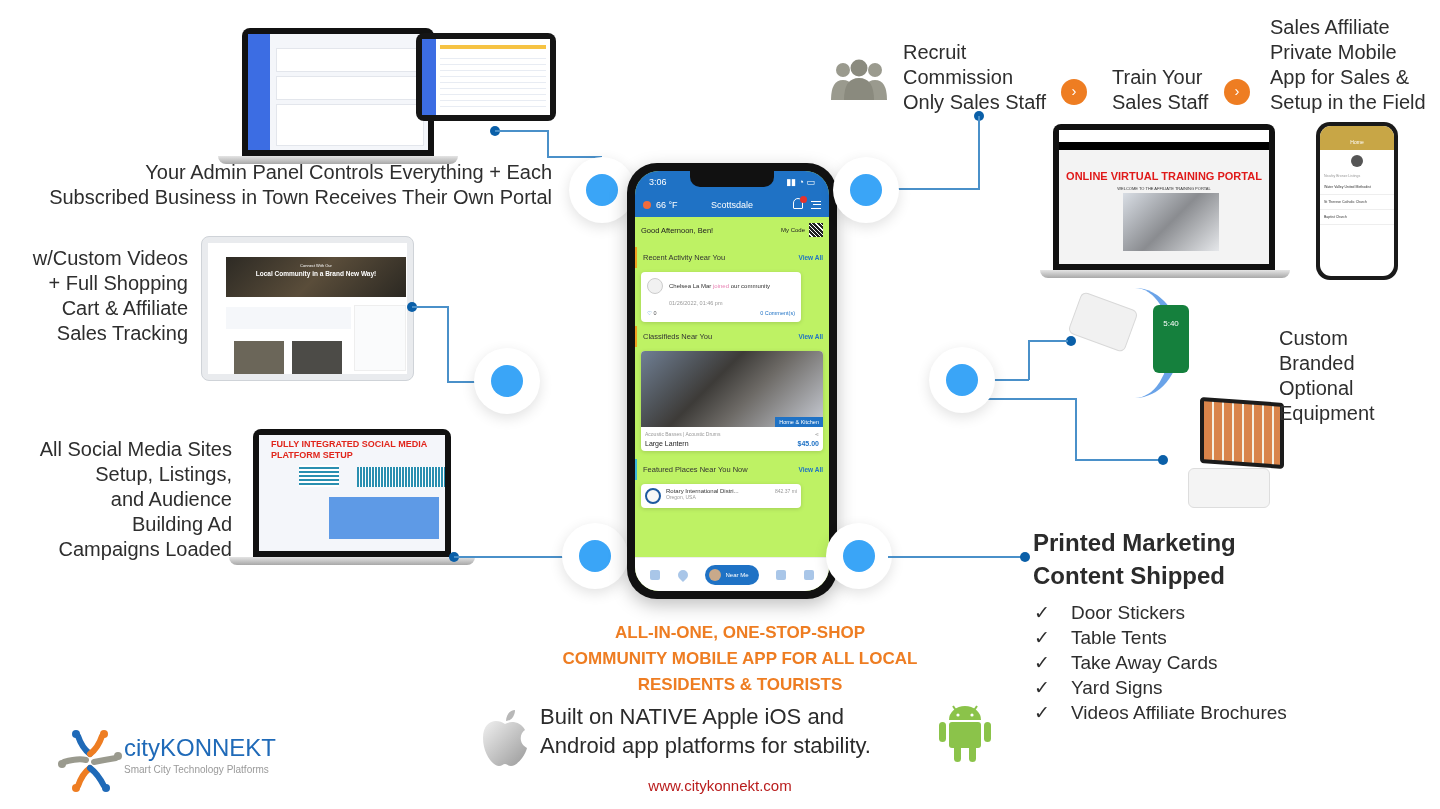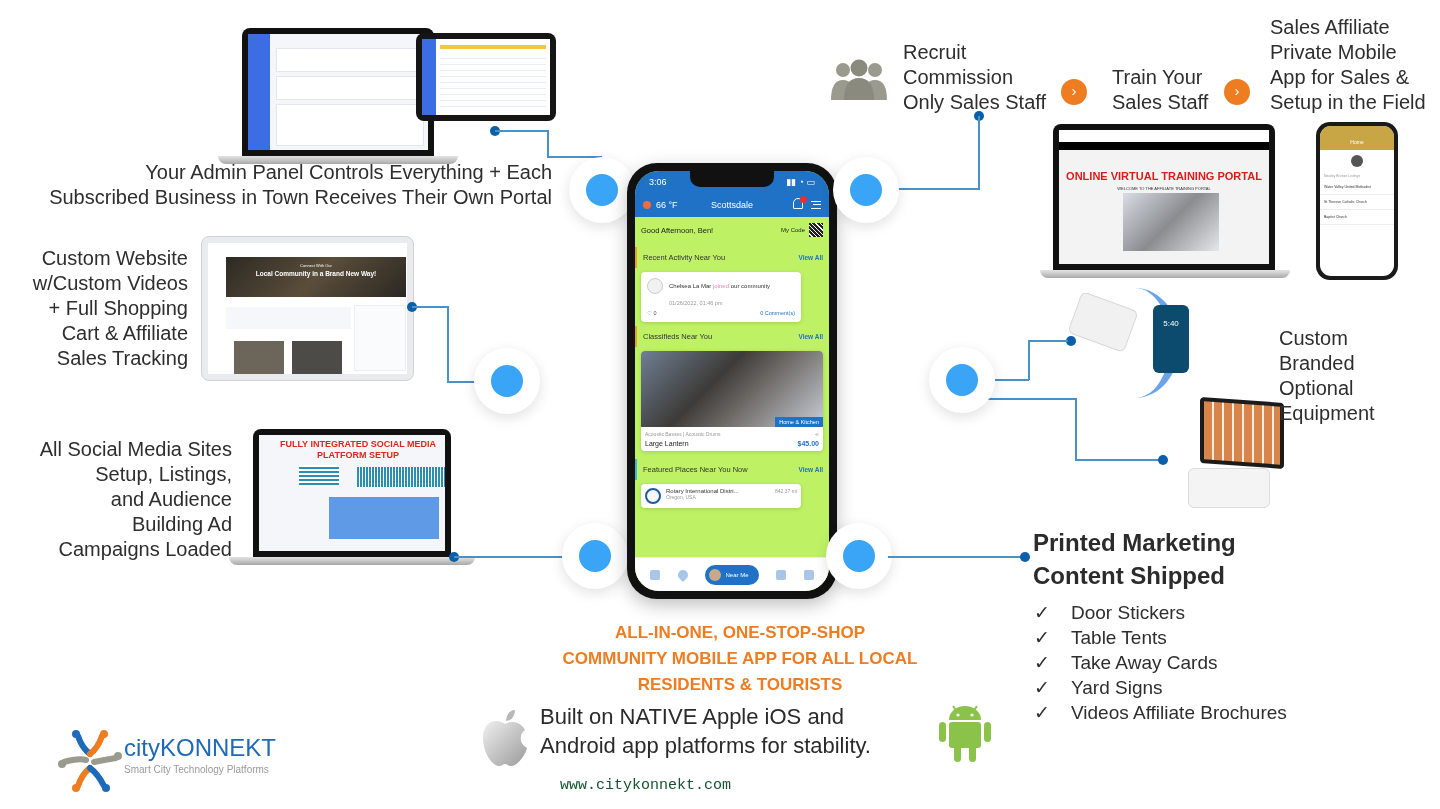--- a/index.html
+++ b/index.html
@@ -43,21 +43,21 @@
   .lantern .tag { position: absolute; right: 0; bottom: 0; background: #1f72c5; color: #fff; font-size: 5.5px; padding: 2px 4px; }
   .ph-nav { position: absolute; left: 0; right: 0; bottom: 0; height: 34px; background: #fff; border-top: 1px solid #eee; display: flex; align-items: center; justify-content: space-around; padding: 0 6px; }
   .ph-nav .ic { width: 10px; height: 10px; background: #a9c6e8; border-radius: 2px; }
   .ph-nav .near { background: #1f72c5; color: #fff; font-size: 6px; border-radius: 12px; padding: 4px 10px 4px 4px; display: flex; align-items: center; gap: 4px; }
   .ph-nav .near .av { width: 12px; height: 12px; border-radius: 50%; background: #c9a98a; }
 
   .arrow-circle { position: absolute; width: 26px; height: 26px; border-radius: 50%; background: #ee7d22; color: #fff; font-size: 15px; line-height: 24px; text-align: center; }
 
   .tagline { position: absolute; left: 470px; top: 620px; width: 540px; text-align: center; color: #ee7d22; font-weight: bold; font-size: 17px; line-height: 26px; }
   .native { position: absolute; left: 540px; top: 702px; width: 400px; text-align: left; font-size: 22px; line-height: 29px; color: #2b2b2b; }
-  .url { position: absolute; left: 560px; top: 777px; width: 320px; text-align: left; font-size: 15px; color: #14532d; font-family: Liberation Mono, monospace; }
+  .url { position: absolute; left: 560px; top: 777px; width: 320px; text-align: center; font-size: 15px; color: #b91c1c; }
 
   .print-title { position: absolute; left: 1033px; top: 526px; font-size: 24px; font-weight: bold; line-height: 33px; color: #2b2b2b; }
   .print-list { position: absolute; left: 1034px; top: 600px; font-size: 19px; line-height: 25px; color: #2e2e2e; list-style: none; }
   .print-list li { display: flex; }
   .print-list .chk { width: 37px; }
 
   .logo-text { position: absolute; left: 124px; top: 734px; font-size: 24px; color: #1f6ab8; }
   .logo-sub { position: absolute; left: 124px; top: 764px; font-size: 10px; color: #9a9a9a; }
 </style>
 </head>
@@ -84,21 +84,20 @@
 <div class="line" style="left:547px;top:130px;width:2px;height:27px;"></div>
 <div class="line" style="left:547px;top:156px;width:55px;height:2px;"></div>
 
 <div class="caption right abs" style="left:0;top:160px;width:552px;">
   <div>Your Admin Panel Controls Everything + Each</div>
   <div>Subscribed Business in Town Receives Their Own Portal</div>
 </div>
 <div class="hub" style="left:569px;top:157px;"></div>
 
 <div class="caption right abs" style="left:0;top:246px;width:188px;">
-  <div>Custom Website</div>
   <div>w/Custom Videos</div>
   <div>+ Full Shopping</div>
   <div>Cart &amp; Affiliate</div>
   <div>Sales Tracking</div>
 </div>
 <div class="tablet" style="left:201px;top:236px;width:213px;height:145px;background:#e9ebee;border:1px solid #cfd3d8;">
   <div class="scr">
     <div style="position:absolute;left:18px;top:14px;width:180px;height:40px;background:linear-gradient(135deg,#2d2a24,#5a4d3a,#2b2822);color:#fff;text-align:center;">
       <div style="font-size:4px;margin-top:6px;">Connect With Our</div>
       <div style="font-size:6.5px;font-weight:bold;margin-top:2px;">Local Community in a Brand New Way!</div>
@@ -117,21 +116,21 @@
 
 <div class="caption right abs" style="left:0;top:437px;width:232px;">
   <div>All Social Media Sites</div>
   <div>Setup, Listings,</div>
   <div>and Audience</div>
   <div>Building Ad</div>
   <div>Campaigns Loaded</div>
 </div>
 <div class="laptop-screen" style="left:253px;top:429px;width:198px;height:128px;">
   <div class="scr">
-    <div style="position:absolute;left:0;right:0;top:4px;text-align:center;color:#e1261c;font-weight:bold;font-size:9px;line-height:11px;padding-left:12px;">
+    <div style="position:absolute;left:0;right:0;top:4px;text-align:left;color:#e1261c;font-weight:bold;font-size:9px;line-height:11px;padding-left:12px;">
       <div>FULLY INTEGRATED SOCIAL MEDIA</div>
       <div>PLATFORM SETUP</div>
     </div>
     <div style="position:absolute;left:40px;top:30px;width:40px;height:22px;background:repeating-linear-gradient(#fff 0 2px,#2a8fb0 2px 4px);"></div>
     <div style="position:absolute;left:98px;top:32px;width:88px;height:20px;background:repeating-linear-gradient(90deg,#2a8fb0 0 2px,#fff 2px 3px);"></div>
     <div style="position:absolute;left:70px;top:62px;width:110px;height:42px;background:#5e9ae6;"></div>
   </div>
 </div>
 <div class="laptop-base" style="left:229px;top:557px;width:246px;"></div>
 <div class="dot" style="left:449px;top:552px;"></div>
@@ -275,21 +274,21 @@
     <div style="width:12px;height:12px;border-radius:50%;background:#555;margin:5px auto;"></div>
     <div style="font-size:3.5px;color:#999;padding:2px 4px;">Nearby Bronze Listings</div>
     <div style="font-size:3.5px;color:#333;padding:5px 4px;border-bottom:1px solid #eee;">Water Valley United Methodist</div>
     <div style="font-size:3.5px;color:#333;padding:5px 4px;border-bottom:1px solid #eee;">St Therese Catholic Church</div>
     <div style="font-size:3.5px;color:#333;padding:5px 4px;border-bottom:1px solid #eee;">Baptist Church</div>
   </div>
 </div>
 
 <div class="abs" style="left:1073px;top:300px;width:60px;height:44px;background:#f1f1f1;border:1px solid #d8d8d8;border-radius:6px;transform:rotate(20deg);"></div>
 <div class="abs" style="left:1090px;top:288px;width:90px;height:110px;border-right:10px solid #6aa3e8;border-radius:50%;"></div>
-<div class="abs" style="left:1153px;top:305px;width:36px;height:68px;background:#0c4a6e;border-radius:6px;color:#fff;font-size:8px;text-align:center;padding-top:14px;">
+<div class="abs" style="left:1153px;top:305px;width:36px;height:68px;background:#15803d;border-radius:6px;color:#fff;font-size:8px;text-align:center;padding-top:14px;">
   <span>5:40</span>
 </div>
 <div class="abs" style="left:1150px;top:340px;width:60px;height:48px;background:#e6b79a;border-radius:20px 10px 10px 20px;z-index:-1;"></div>
 
 <div class="dot" style="left:1066px;top:336px;"></div>
 <div class="line" style="left:1028px;top:340px;width:40px;height:2px;"></div>
 <div class="line" style="left:1028px;top:340px;width:2px;height:40px;"></div>
 <div class="line" style="left:985px;top:379px;width:44px;height:2px;"></div>
 <div class="line" style="left:985px;top:398px;width:92px;height:2px;"></div>
 <div class="line" style="left:1075px;top:398px;width:2px;height:62px;"></div>

